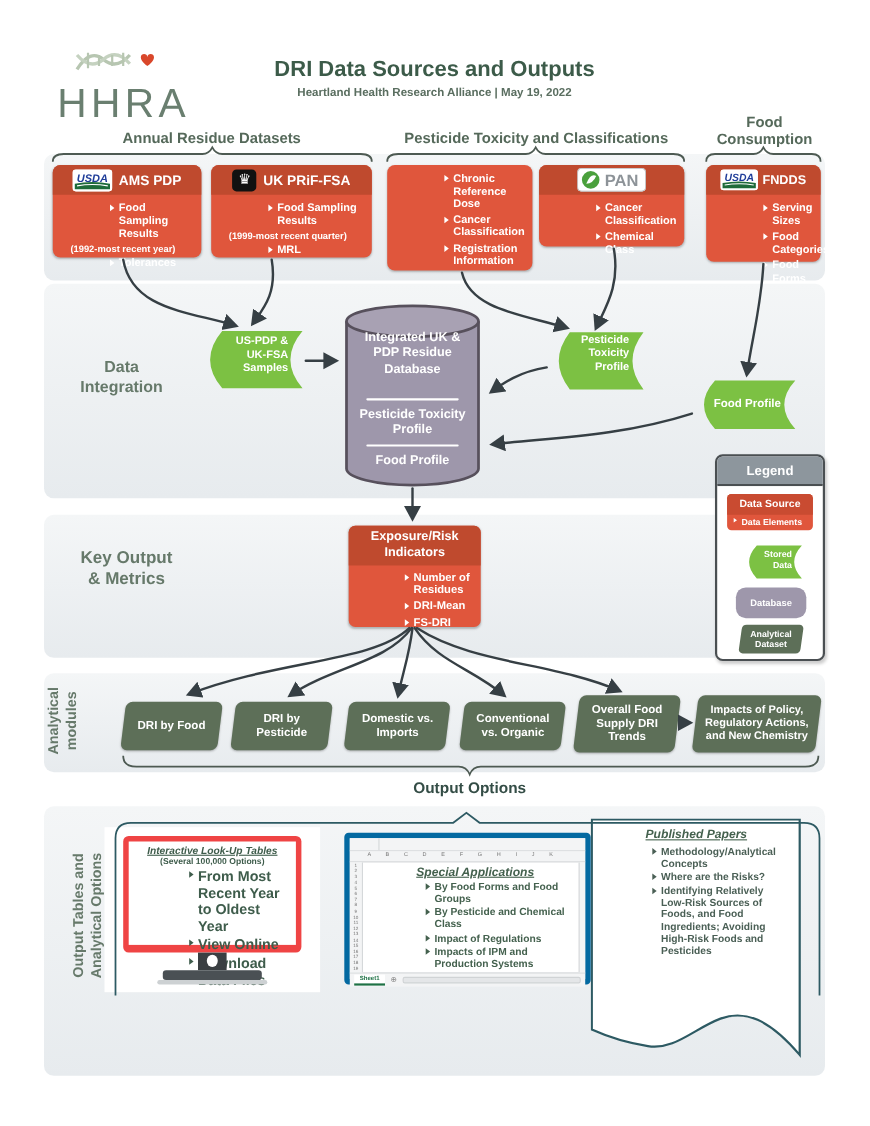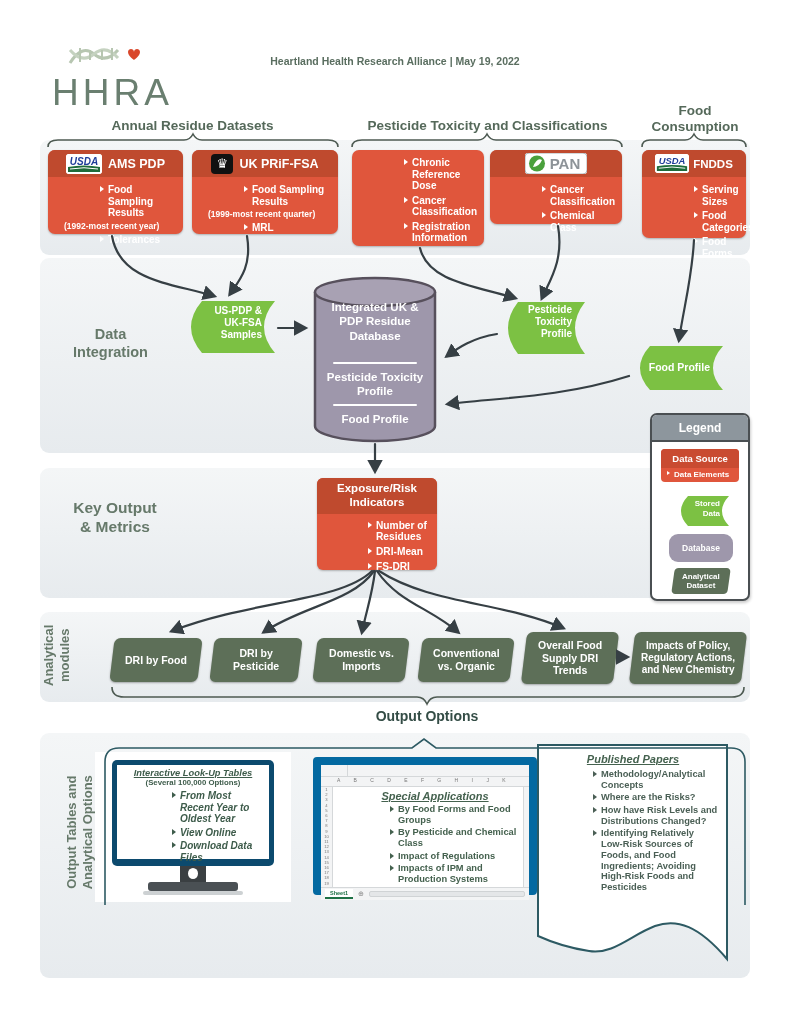--- a/index.html
+++ b/index.html
@@ -45,41 +45,42 @@
        box-shadow:0 1px 2px rgba(0,0,0,.3);padding:2px 4px;box-sizing:border-box;}
   .mod>span{transform:skewX(7deg);}
   
   .legend{position:absolute;left:650px;top:413px;width:96px;height:184px;background:#fff;
           border:2px solid #4a4f52;border-radius:7px;box-shadow:1px 2px 3px rgba(0,0,0,.2);z-index:6;}
   .legend-head{height:25px;background:#8d969d;border-bottom:2px solid #4a4f52;border-radius:5px 5px 0 0;
           color:#fff;font-weight:bold;font-size:12px;display:flex;align-items:center;justify-content:center;}
   
   .out-title{font-size:14px;font-weight:bold;color:#344d46;text-align:center;}
   .green-text{color:#3e5c4b;}
-  .screen-bullets .bl{font-size:10px;margin:2px 0;font-style:italic;}
+  .screen-bullets .bl{font-size:13px;margin:2px 0;}
   .paper-text .bl{font-size:9.3px;margin:2px 0;color:#4a5f55;}
   .sheet-bullets .bl{font-size:9.3px;margin:2px 0;color:#44614e;}
   u.t{text-decoration:underline;font-style:italic;}
   .svg-overlay{position:absolute;left:0;top:0;z-index:5;pointer-events:none;}
 </style>
 </head>
 <body>
 
 <div class="page">
 
   <div class="abs" style="left:52px;top:42px;width:130px;">
     <svg width="86" height="26" style="margin-left:14px;">
       <path d="M4 21 Q 16 2 28 12 Q 40 22 52 8" stroke="#b7c6b1" stroke-width="3" fill="none"></path>
       <path d="M4 8 Q 16 22 28 12 Q 40 2 52 16" stroke="#c5d2c0" stroke-width="3" fill="none"></path>
       <path d="M14 6 V 20 M 24 8 V 18 M 36 8 V 18 M 46 6 V 18" stroke="#b7c6b1" stroke-width="2"></path>
       <path d="M62 10 c 0-4 6-4 6 0 c 0-4 6-4 6 0 c 0 4-6 8-6 8 c 0 0-6-4-6-8 Z" fill="#d9472b"></path>
     </svg>
     <div class="brand">HHRA</div>
   </div>
   <div class="abs" style="left:180px;top:52px;width:430px;text-align:center;">
+    <div class="title">DRI Data Sources and Outputs</div>
     <div class="subtitle">Heartland Health Research Alliance  |  May 19, 2022</div>
   </div>
 
   <div class="band" style="top:140px;height:115px;"></div>
   <div class="band" style="top:258px;height:195px;"></div>
   <div class="band" style="top:468px;height:130px;"></div>
   <div class="band" style="top:612px;height:90px;"></div>
   <div class="band" style="top:733px;height:245px;"></div>
 
   <div class="abs sect-title" style="left:60px;top:118px;width:265px;">Annual Residue Datasets</div>
@@ -299,21 +300,21 @@
       <span class="pre">Impacts of Policy,
 Regulatory Actions,
 and New Chemistry</span>
     </div>
 
   <div class="abs out-title" style="left:227px;top:708px;width:400px;">Output Options</div>
   <div class="abs side-label pre" style="left:0px;top:816px;width:160px;font-size:13px;transform:rotate(-90deg);">Output Tables and
 Analytical Options</div>
 
   <div class="abs" style="left:95px;top:752px;width:196px;height:150px;background:#fff;">
-    <div class="abs" style="left:17px;top:8px;width:162px;height:106px;background:#0c4a6e;border-radius:5px;padding:5px 5px 7px 5px;box-sizing:border-box;">
+    <div class="abs" style="left:17px;top:8px;width:162px;height:106px;background:#ef4444;border-radius:5px;padding:5px 5px 7px 5px;box-sizing:border-box;">
       <div style="background:#fff;width:100%;height:100%;padding:3px 4px;box-sizing:border-box;">
         <div class="green-text" style="font-size:9.3px;font-weight:bold;text-align:center;"><u class="t">Interactive Look-Up Tables</u></div>
         <div class="green-text" style="font-size:7.8px;font-weight:bold;text-align:center;">(Several 100,000 Options)</div>
         <div class="screen-bullets green-text" style="margin-top:3px;padding-left:6px;">
           <div class="bl">
               <span class="tri"></span>
               <span>From Most Recent Year to Oldest Year</span>
             </div>
           <div class="bl">
               <span class="tri"></span>
@@ -326,21 +327,21 @@
         </div>
       </div>
     </div>
     <div class="abs" style="left:85px;top:114px;width:26px;height:16px;background:#3a3f42;">
       <div class="abs" style="left:8px;top:2px;width:10px;height:11px;background:#fff;border-radius:50%;"></div>
     </div>
     <div class="abs" style="left:53px;top:130px;width:90px;height:9px;background:#4a5054;border-radius:3px;"></div>
     <div class="abs" style="left:48px;top:139px;width:100px;height:4px;background:#cdd1d3;border-radius:2px;"></div>
   </div>
 
-  <div class="abs" style="left:313px;top:757px;width:224px;height:138px;background:#fff;border:8px solid #0369a1;border-radius:4px;box-sizing:border-box;">
+  <div class="abs" style="left:313px;top:757px;width:224px;height:138px;background:#fff;border:5px solid #0369a1;border-radius:4px;box-sizing:border-box;">
     <div style="height:11px;background:#f3f4f5;border-bottom:1px solid #d5d8da;display:flex;">
       <div style="width:26px;border-right:1px solid #d5d8da;"></div>
       <div style="flex:1;"></div>
     </div>
     <div style="height:9px;background:#f3f4f5;border-bottom:1px solid #d5d8da;font-size:5px;color:#777;padding-left:16px;word-spacing:12px;overflow:hidden;">A B C D E F G H I J K</div>
     <div style="position:relative;height:100px;">
       <div class="pre" style="position:absolute;left:0;top:0;width:11px;height:100%;background:#f3f4f5;border-right:1px solid #d5d8da;font-size:4.2px;line-height:5.2px;color:#777;text-align:center;overflow:hidden;">1
 2
 3
 4
@@ -397,24 +398,20 @@
     <div class="bl">
         <span class="tri"></span>
         <span>Methodology/Analytical Concepts</span>
       </div>
     <div class="bl">
         <span class="tri"></span>
         <span>Where are the Risks?</span>
       </div>
     <div class="bl">
         <span class="tri"></span>
-        <span>How have Risk Levels and Distributions Changed?</span>
-      </div>
-    <div class="bl">
-        <span class="tri"></span>
         <span>Identifying Relatively Low-Risk Sources of Foods, and Food Ingredients; Avoiding High-Risk Foods and Pesticides</span>
       </div>
   </div>
 
   <svg class="svg-overlay" width="791" height="1024">
     <defs>
       <marker id="ah" markerWidth="8" markerHeight="8" refX="5" refY="3.5" orient="auto">
         <path d="M0 0 L6.5 3.5 L0 7 Z" fill="#363f44"></path>
       </marker>
     </defs>

